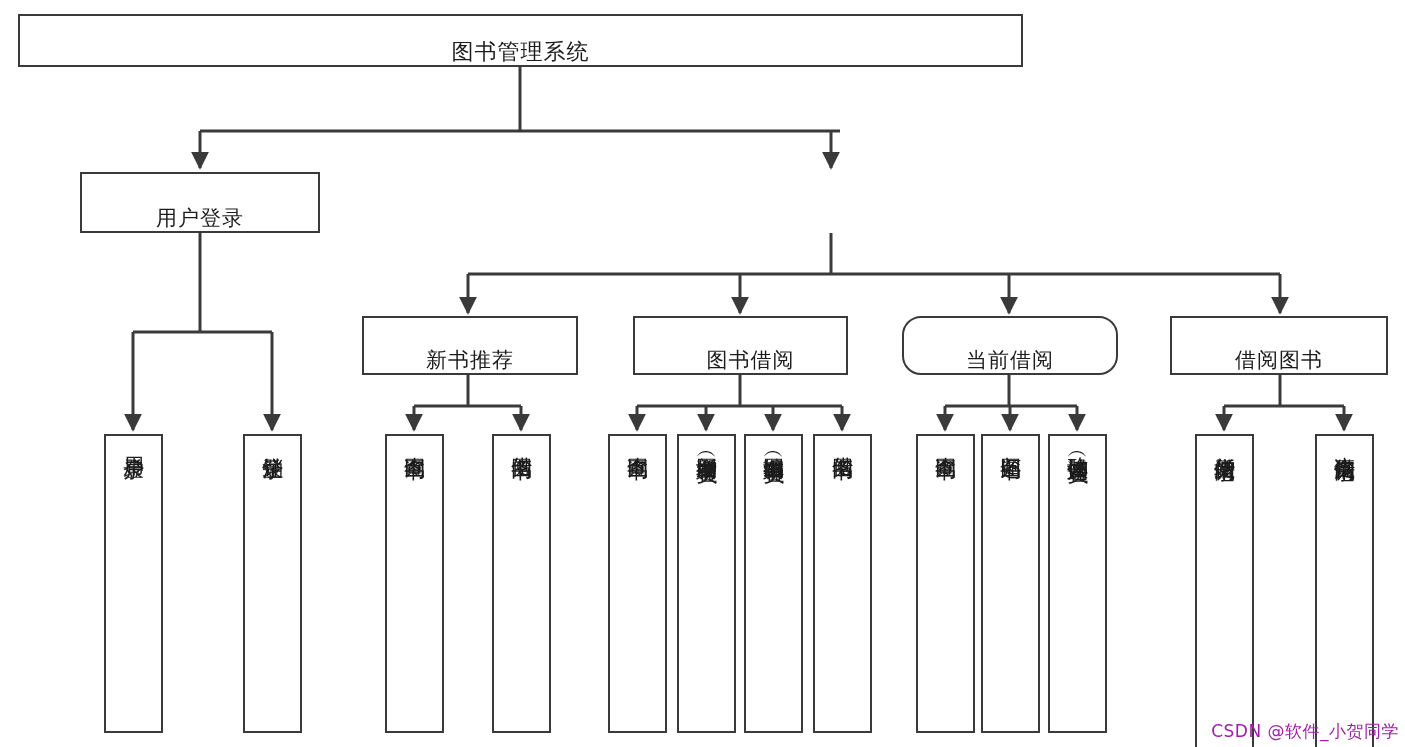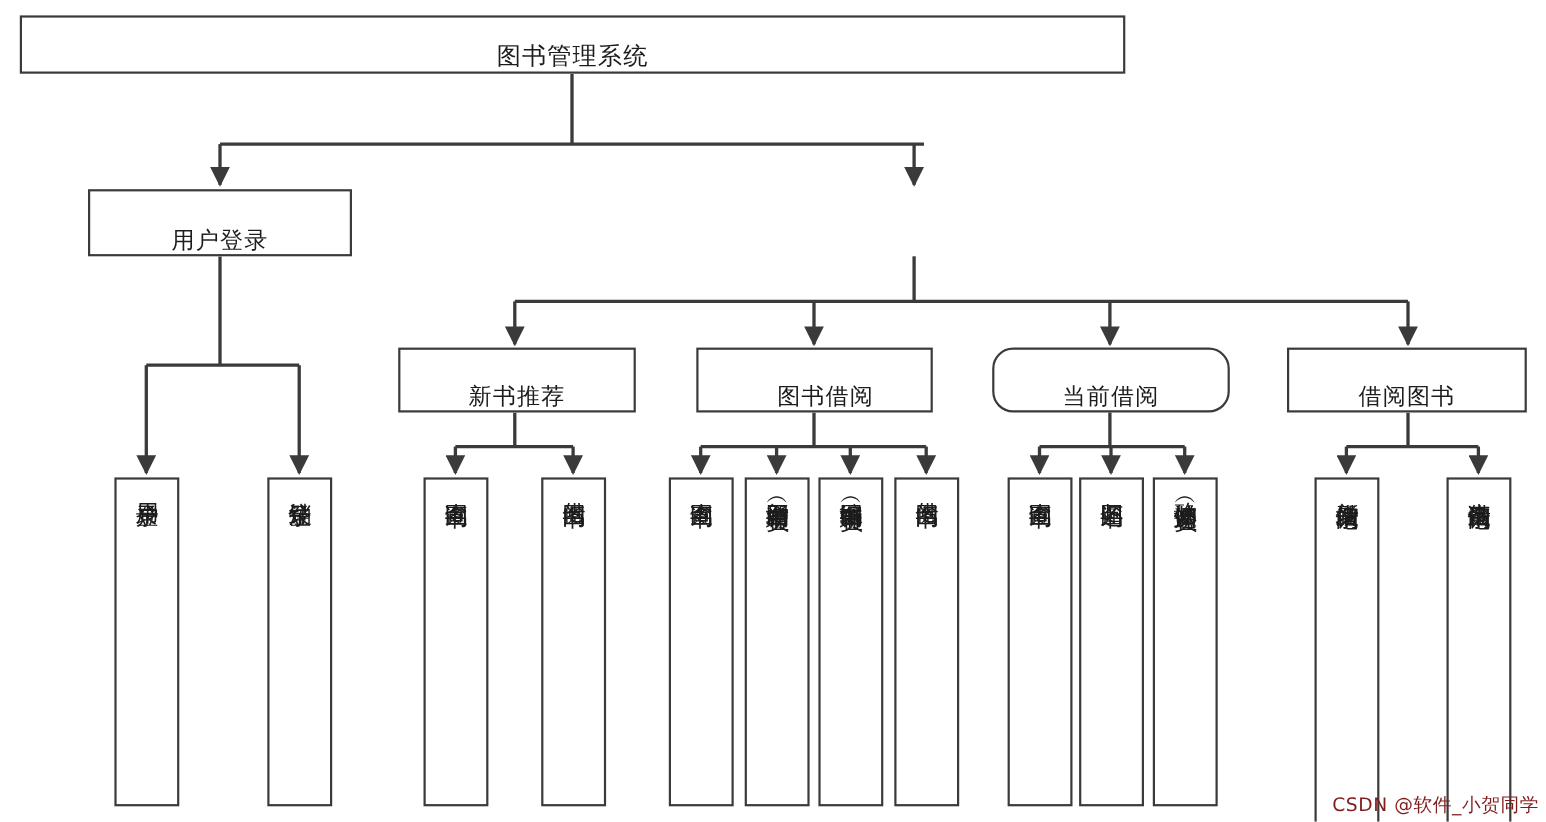--- a/index.html
+++ b/index.html
@@ -57,21 +57,21 @@
     text-orientation: upright;
     line-height: 1.08;
     letter-spacing: 1px;
     white-space: nowrap;
   }
   .watermark {
     position: absolute;
     right: 6px;
     bottom: 4px;
     font-size: 17px;
-    color: #7f1d1d;
+    color: #a21caf;
     letter-spacing: 0.5px;
     white-space: nowrap;
   }
 </style>
 </head>
 <body>
 
 <div id="diagram-root">
 
   <svg id="connector-layer" viewBox="0 0 1405 747" width="1405" height="747" xmlns="http://www.w3.org/2000/svg">

